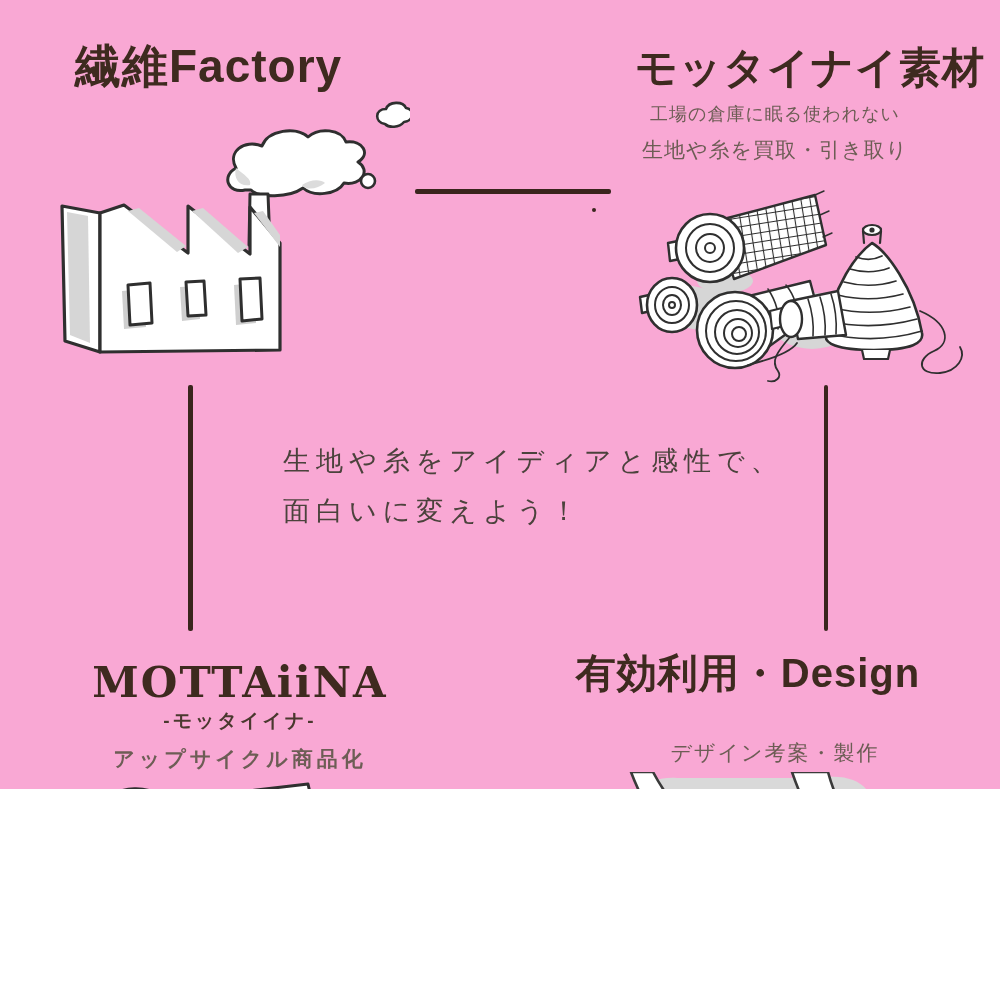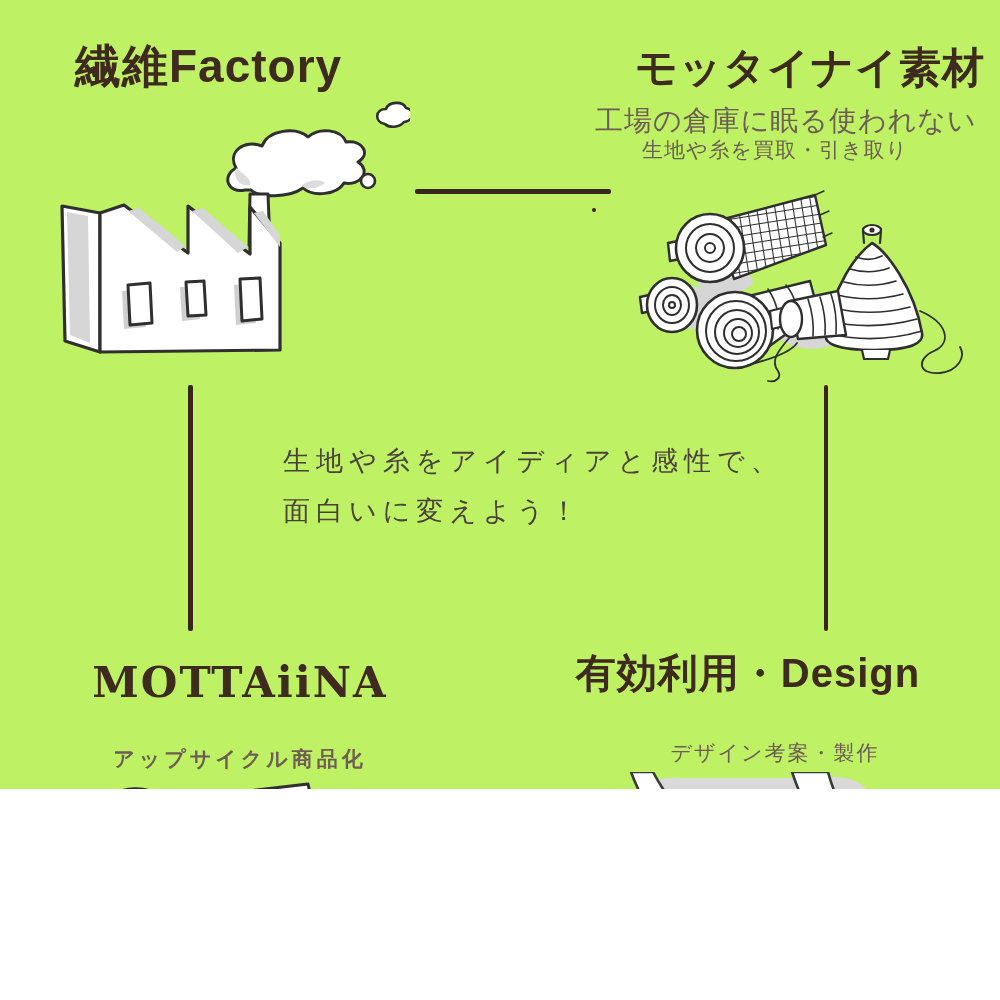--- a/index.html
+++ b/index.html
@@ -1,24 +1,24 @@
 <!DOCTYPE html>
 <html><head>
 <meta charset="utf-8">
 <style>
   html,body{margin:0;padding:0;background:#fff;}
-  #page{position:relative;width:1000px;height:789px;background:#bef264;overflow:hidden;
+  #page{position:relative;width:1000px;height:789px;background:#f9a8d4;overflow:hidden;
         font-family:"Liberation Sans",sans-serif;}
   .abs{position:absolute;}
   .title{font-weight:700;color:#3E2A1F;white-space:nowrap;}
   .sub{color:#6D5D55;white-space:nowrap;}
   .centercol{text-align:center;}
   #factory-title{left:75px;top:36px;font-size:46px;letter-spacing:1px;}
   #materials-title{top:40px;font-size:42px;letter-spacing:1px;}
-  #materials-sub1{top:102px;font-size:28px;letter-spacing:1px;}
+  #materials-sub1{top:102px;font-size:18px;letter-spacing:1px;}
   #materials-sub2{top:136px;font-size:21px;letter-spacing:1px;}
   #center-message{left:283px;top:436px;font-size:27px;letter-spacing:6px;
                   line-height:50px;color:#4B423C;white-space:nowrap;}
   #mottaiina-title{left:90px;width:300px;top:658px;font-size:42px;
                    font-family:"DejaVu Serif",serif;letter-spacing:2px;}
   #mottaiina-reading{left:90px;width:300px;top:708px;font-size:19px;font-weight:700;
                      color:#4A382E;letter-spacing:3px;}
   #mottaiina-caption{left:90px;width:300px;top:745px;font-size:21px;letter-spacing:4px;font-weight:bold;}
   #design-title{left:558px;width:380px;top:646px;font-size:40px;letter-spacing:1px;}
   #design-sub1{left:585px;width:380px;top:708px;font-size:21px;letter-spacing:1px;}
@@ -43,20 +43,21 @@
   <div id="materials-title" class="abs title centercol" style="left:595px;width:360px;margin-left:35px;">モッタイナイ素材</div>
   <div id="materials-sub1" class="abs sub centercol" style="left:595px;width:360px;">工場の倉庫に眠る使われない</div>
   <div id="materials-sub2" class="abs sub centercol" style="left:595px;width:360px;">生地や糸を買取・引き取り</div>
 
   <div id="center-message" class="abs">
     <div>生地や糸をアイディアと感性で、</div>
     <div>面白いに変えよう！</div>
   </div>
 
   <div id="mottaiina-title" class="abs title centercol">MOTTAiiNA</div>
+  <div id="mottaiina-reading" class="abs centercol">-モッタイイナ-</div>
   <div id="mottaiina-caption" class="abs sub centercol">アップサイクル商品化</div>
 
   <div id="design-title" class="abs title centercol">有効利用・Design</div>
   <div id="design-sub2" class="abs sub centercol">デザイン考案・製作</div>
 
   <div id="conn-top" class="abs connector"></div>
   <div id="conn-bottom" class="abs connector"></div>
   <div id="conn-left" class="abs connector"></div>
   <div id="conn-right" class="abs connector"></div>
   <div id="speck-1" class="abs speck"></div>

